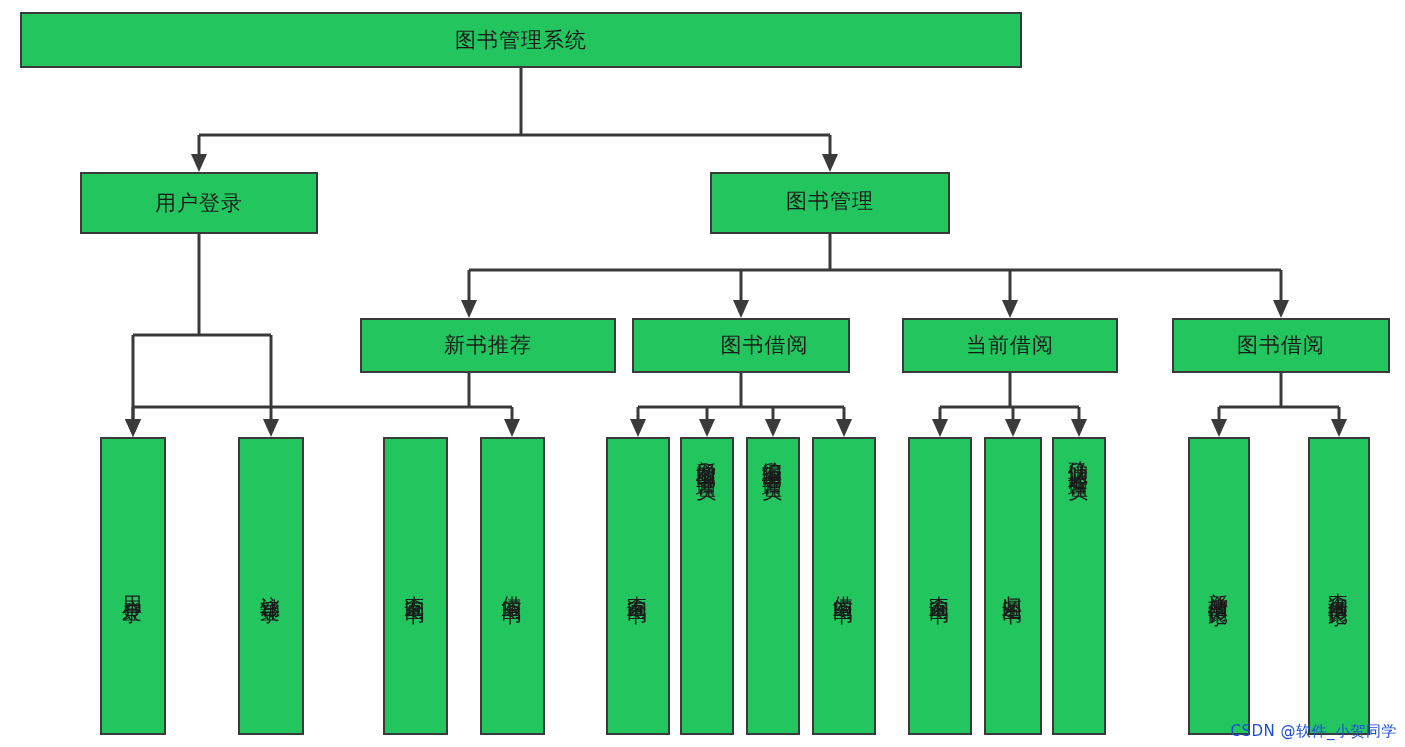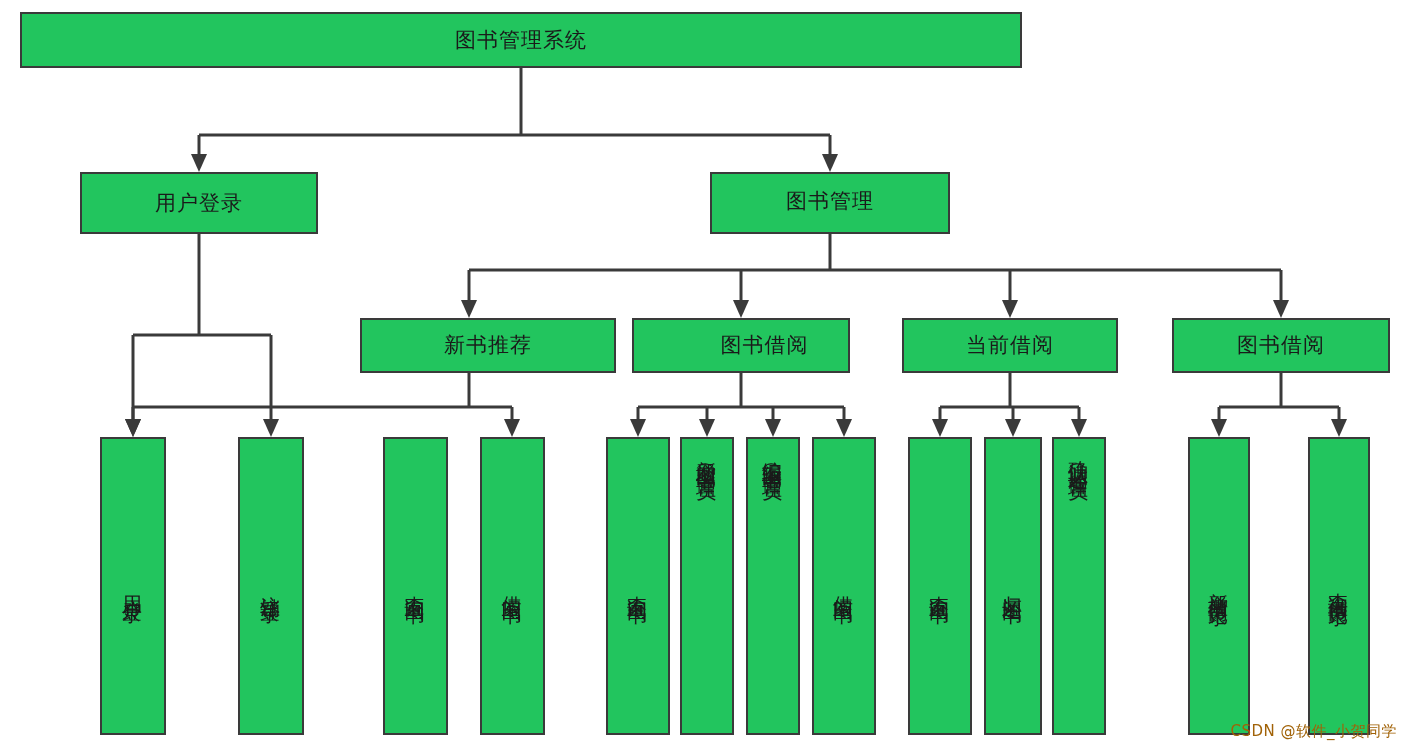--- a/index.html
+++ b/index.html
@@ -54,21 +54,21 @@
   .node.v span {
     writing-mode: vertical-rl;
     text-orientation: upright;
     white-space: nowrap;
   }
   #watermark {
     position: absolute;
     right: 8px;
     bottom: 6px;
     font-size: 15px;
-    color: #a16207;
+    color: #1d4ed8;
     letter-spacing: 0.5px;
     white-space: nowrap;
   }
 </style>
 </head>
 <body>
 
 <div id="canvas">
 
   <svg id="wires" viewBox="0 0 1405 747" xmlns="http://www.w3.org/2000/svg">

